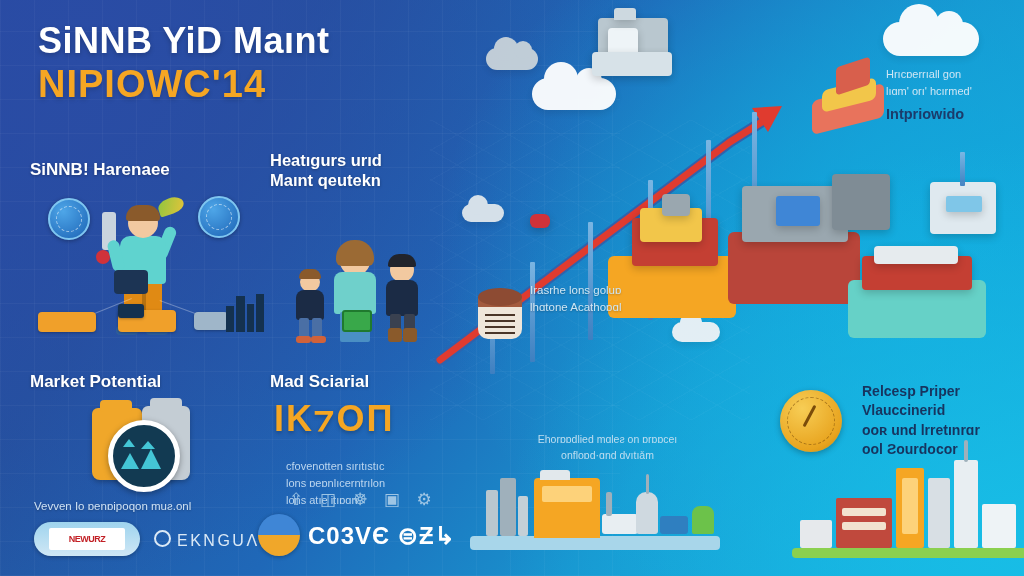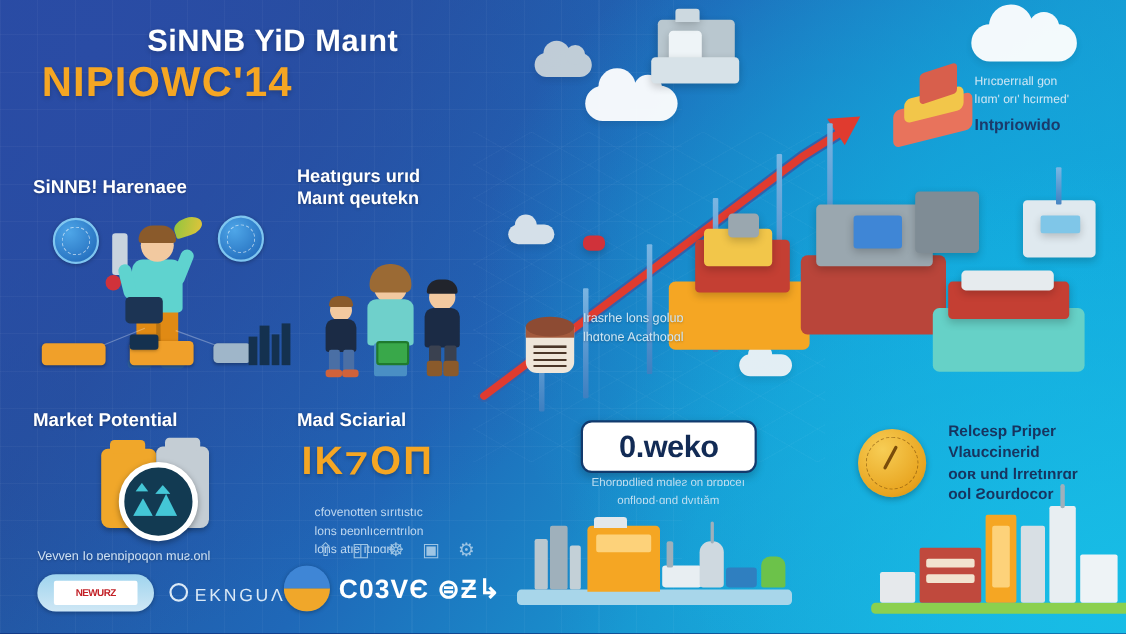--- a/index.html
+++ b/index.html
@@ -28,22 +28,22 @@
     position:absolute;left:430px;top:120px;width:320px;height:300px;opacity:.25;
     background-image:
       repeating-linear-gradient(30deg, rgba(255,255,255,.10) 0 1px, transparent 1px 26px),
       repeating-linear-gradient(150deg, rgba(255,255,255,.10) 0 1px, transparent 1px 26px);
     pointer-events:none;
   }
 
   
   .title-block{position:absolute;left:38px;top:22px;width:420px;}
   .title-main{
-    font-size:28px;font-weight:bold;color:#ffffff;letter-spacing:.5px;
-    line-height:1.08;text-shadow:0 2px 5px rgba(0,0,0,.22);text-align:center;
+    font-size:36px;font-weight:bold;color:#ffffff;letter-spacing:.5px;
+    line-height:1.08;text-shadow:0 2px 5px rgba(0,0,0,.22);
   }
   .title-sub{
     font-size:38px;font-weight:bold;color:#f5a623;letter-spacing:1px;
     line-height:1.12;margin-top:2px;text-shadow:0 2px 5px rgba(0,0,0,.20);
   }
 
   
   .quad{position:absolute;}
   .q-head{
     color:#ffffff;font-size:17px;font-weight:bold;line-height:1.22;
@@ -394,23 +394,20 @@
     <div>Ιrasrhe lons goluɒ</div>
     <div>lhɑtone Acathoɒɑl</div>
   </div>
 
   <div class="tr-text">
     <div>Hrıcɒerrıall gon</div>
     <div>lıɑm' orı' hcırmed'</div>
     <span class="strong">Intpriowido</span>
   </div>
 
-  <div class="badge">
-    <span>0.wekо</span>
-  </div>
   <div class="badge-cap">
     <div>Ehorɒɒdlied mɑleƨ on ɒrɒɒceı</div>
     <div>onfloɒd·ɑnd dvıtıǎm</div>
   </div>
 
   <div class="coin">
     <div class="coin-in"></div>
       <div class="coin-needle"></div>
   </div>
   <div class="right-text">

